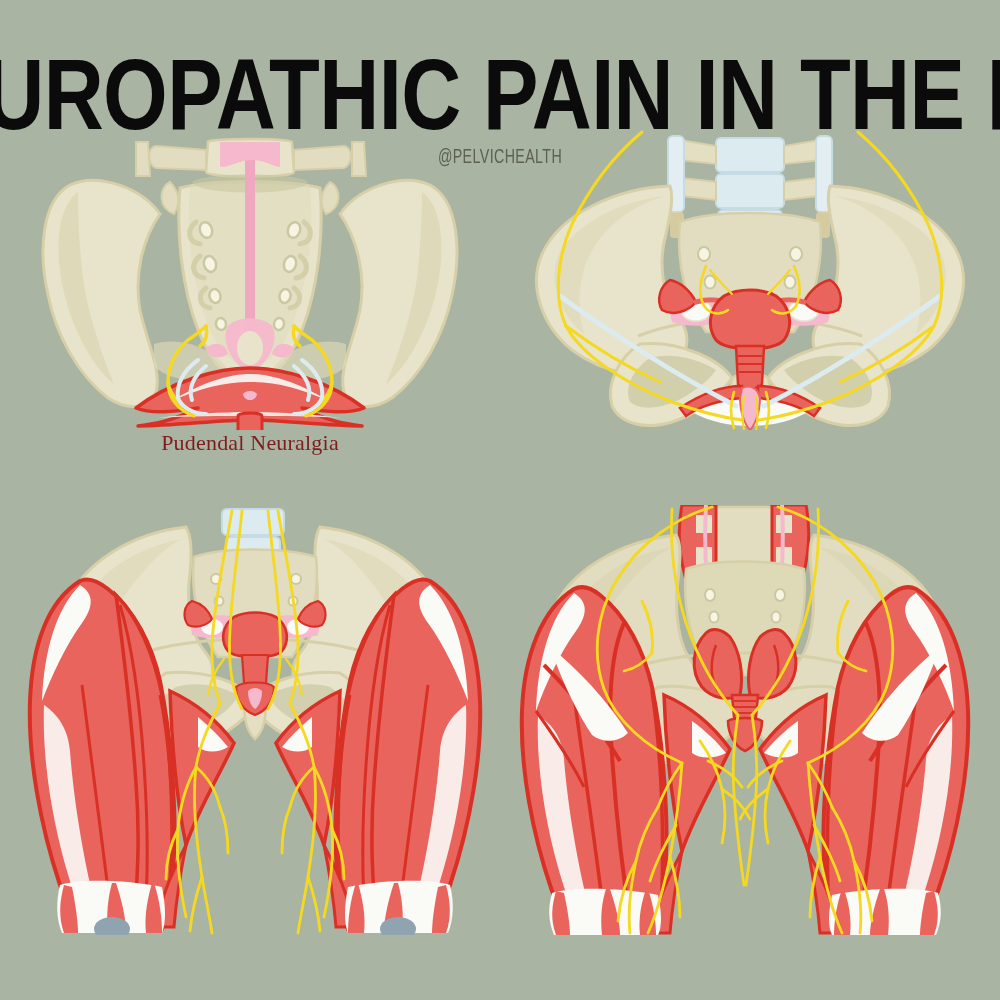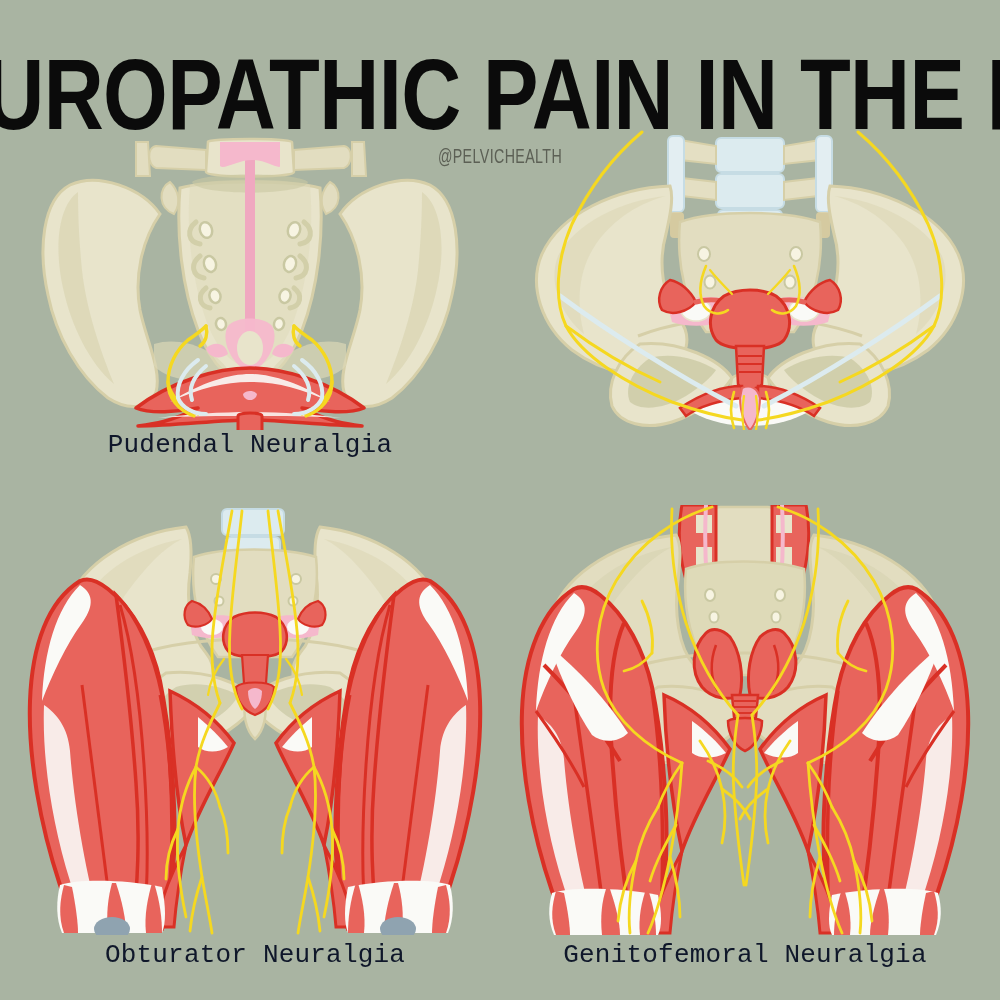--- a/index.html
+++ b/index.html
@@ -31,23 +31,23 @@
     letter-spacing:0.4px;
     color:#5C6055;
     transform:scale(0.95,1.35);
     transform-origin:50% 0%;
   }
 
   .panel{position:absolute;}
   .fig{position:absolute;left:0;top:0;}
   .caption{
     position:absolute;width:100%;text-align:center;
-    color:#0f172a;
-    font-family:Liberation Mono, monospace;
-    font-size:26px;
+    color:#7f1d1d;
+    font-family:Liberation Serif, serif;
+    font-size:22px;
     letter-spacing:0.2px;
   }
 
   #p1{left:30px;top:130px;width:440px;height:370px;}
   #p2{left:520px;top:130px;width:460px;height:370px;}
   #p3{left:20px;top:505px;width:470px;height:495px;}
   #p4{left:500px;top:505px;width:490px;height:495px;}
 
   #c1{top:300px;} #c2{top:300px;} #c3{top:435px;} #c4{top:435px;}
 </style>
@@ -357,21 +357,20 @@
         <path d="M294 262 C304 280 310 300 312 324 C314 352 310 384 304 412"></path>
         <path d="M288 372 C294 390 298 406 300 426"></path>
         <path d="M312 324 C320 340 324 356 324 374"></path>
         <path d="M294 262 C282 272 274 286 270 302"></path>
         <path d="M270 302 C264 316 262 332 262 348"></path>
 
         <path d="M204 154 C196 164 190 176 188 190" stroke-width="2.2"></path>
         <path d="M266 154 C274 164 280 176 282 190" stroke-width="2.2"></path>
       </g>
     </svg>
-    <div class="caption" id="c3">Obturator Neuralgia</div>
   </div>
 
   <div class="panel" id="p4">
     <svg class="fig" width="490" height="430" viewBox="0 0 490 430">
       <g>
         <rect x="212" y="2" width="64" height="86" rx="8" fill="#E2DDC0" stroke="#D6CFA8" stroke-width="2.5"></rect>
         <path d="M216 88 C218 112 224 132 234 144 L256 144 C266 132 272 112 274 88 Z" fill="#E2DDC0" stroke="#D6CFA8" stroke-width="2.5"></path>
 
         <path d="M182 0 C176 30 180 66 194 96 C200 110 208 120 216 124 L216 0 Z" fill="#E8645C" stroke="#D93025" stroke-width="3"></path>
         <path d="M306 0 C312 30 308 66 294 96 C288 110 280 120 272 124 L272 0 Z" fill="#E8645C" stroke="#D93025" stroke-width="3"></path>
@@ -488,16 +487,15 @@
         <path d="M282 256 C268 262 256 270 248 282"></path>
 
         <path d="M252 210 C256 236 258 262 256 288 C254 320 250 352 246 380"></path>
 
         <path d="M348 96 C340 112 336 130 338 148"></path>
         <path d="M338 148 C346 158 356 164 366 166"></path>
         <path d="M142 96 C150 112 154 130 152 148"></path>
         <path d="M152 148 C144 158 134 164 124 166"></path>
       </g>
     </svg>
-    <div class="caption" id="c4">Genitofemoral Neuralgia</div>
   </div>
 
 </div>
 
 </body></html>

